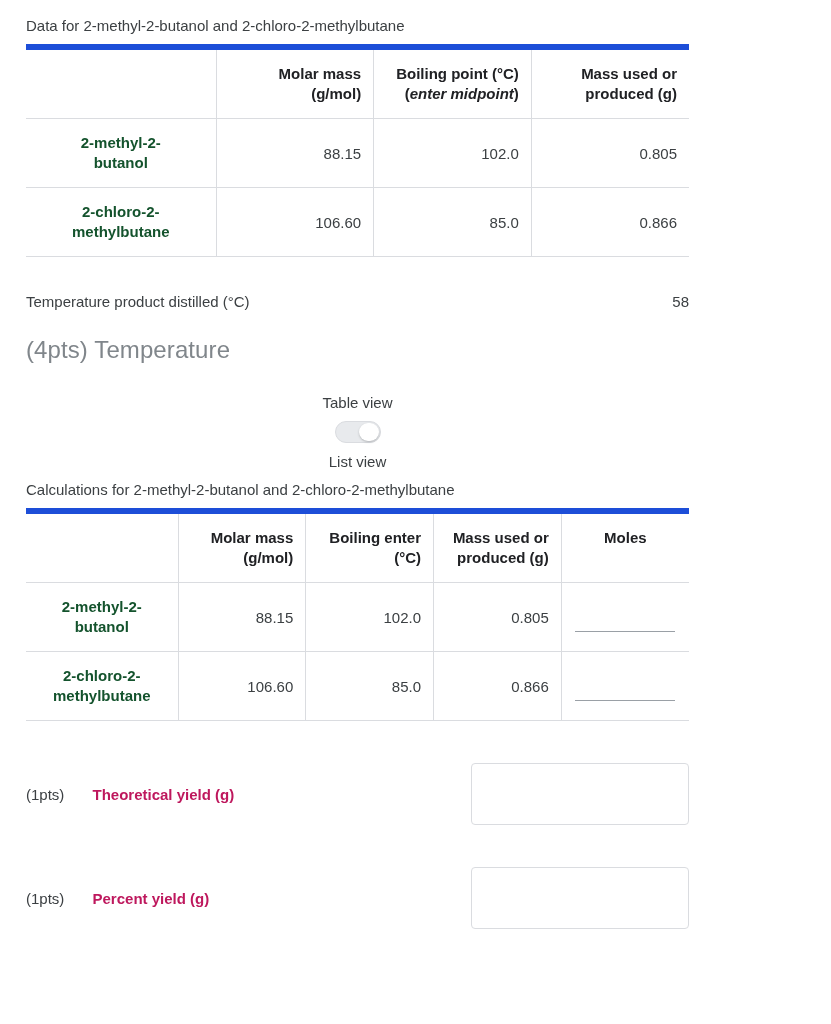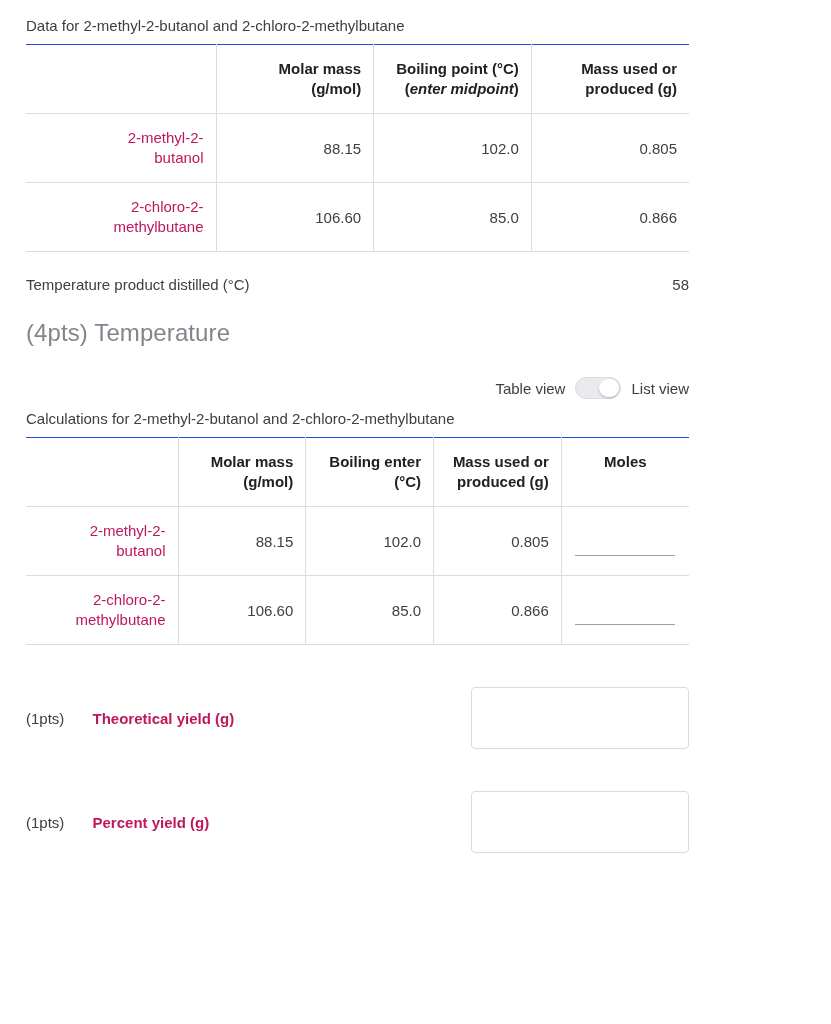--- a/index.html
+++ b/index.html
@@ -33,54 +33,54 @@
     table-layout: fixed;
   }
   table.data-table th,
   table.data-table td {
     border: 1px solid #dadce0;
     padding: 14px 12px;
     font-size: 15px;
     vertical-align: middle;
   }
   table.data-table thead th {
-    border-top: 1px solid #1d4ed8;
+    border-top: 6px solid #1d4ed8;
     font-weight: bold;
     text-align: right;
     color: #202124;
     line-height: 20px;
     vertical-align: top;
     margin-top: 11px;
   }
   table.data-table thead th.corner {
     border-left: none;
     border-right: 1px solid #dadce0;
   }
   table.data-table tbody th.rowhead {
-    text-align: right;
-    font-weight: normal;
-    color: #be185d;
+    text-align: center;
+    font-weight: bold;
+    color: #14532d;
     border-left: none;
     line-height: 20px;
   }
   table.data-table tbody td {
     text-align: right;
     color: #3c4043;
   }
   table.data-table th.last, table.data-table td.last {
     border-right: none;
   }
   table.data-table thead th.last { border-right: none; }
 
   .temp-row {
     display: flex;
     align-items: center;
     justify-content: space-between;
     font-size: 15px;
-    margin: 24px 0 6px 0;
+    margin: 36px 0 6px 0;
     color: #3c4043;
   }
   .temp-value { color: #3c4043; }
 
   h2.section-title {
     font-size: 24px;
     font-weight: 400;
     color: #80868b;
     margin: 26px 0 10px 0;
     letter-spacing: 0.1px;
@@ -94,20 +94,21 @@
   }
 
   .view-toggle-row {
     display: flex;
     align-items: center;
     justify-content: flex-end;
     gap: 10px;
     font-size: 15px;
     color: #3c4043;
     margin: 30px 0 10px 0;
+    flex-direction: column;
   }
   .switch {
     width: 46px;
     height: 22px;
     border-radius: 11px;
     background: #e8eaed;
     border: 1px solid #dadce0;
     position: relative;
     cursor: pointer;
     flex: 0 0 auto;

